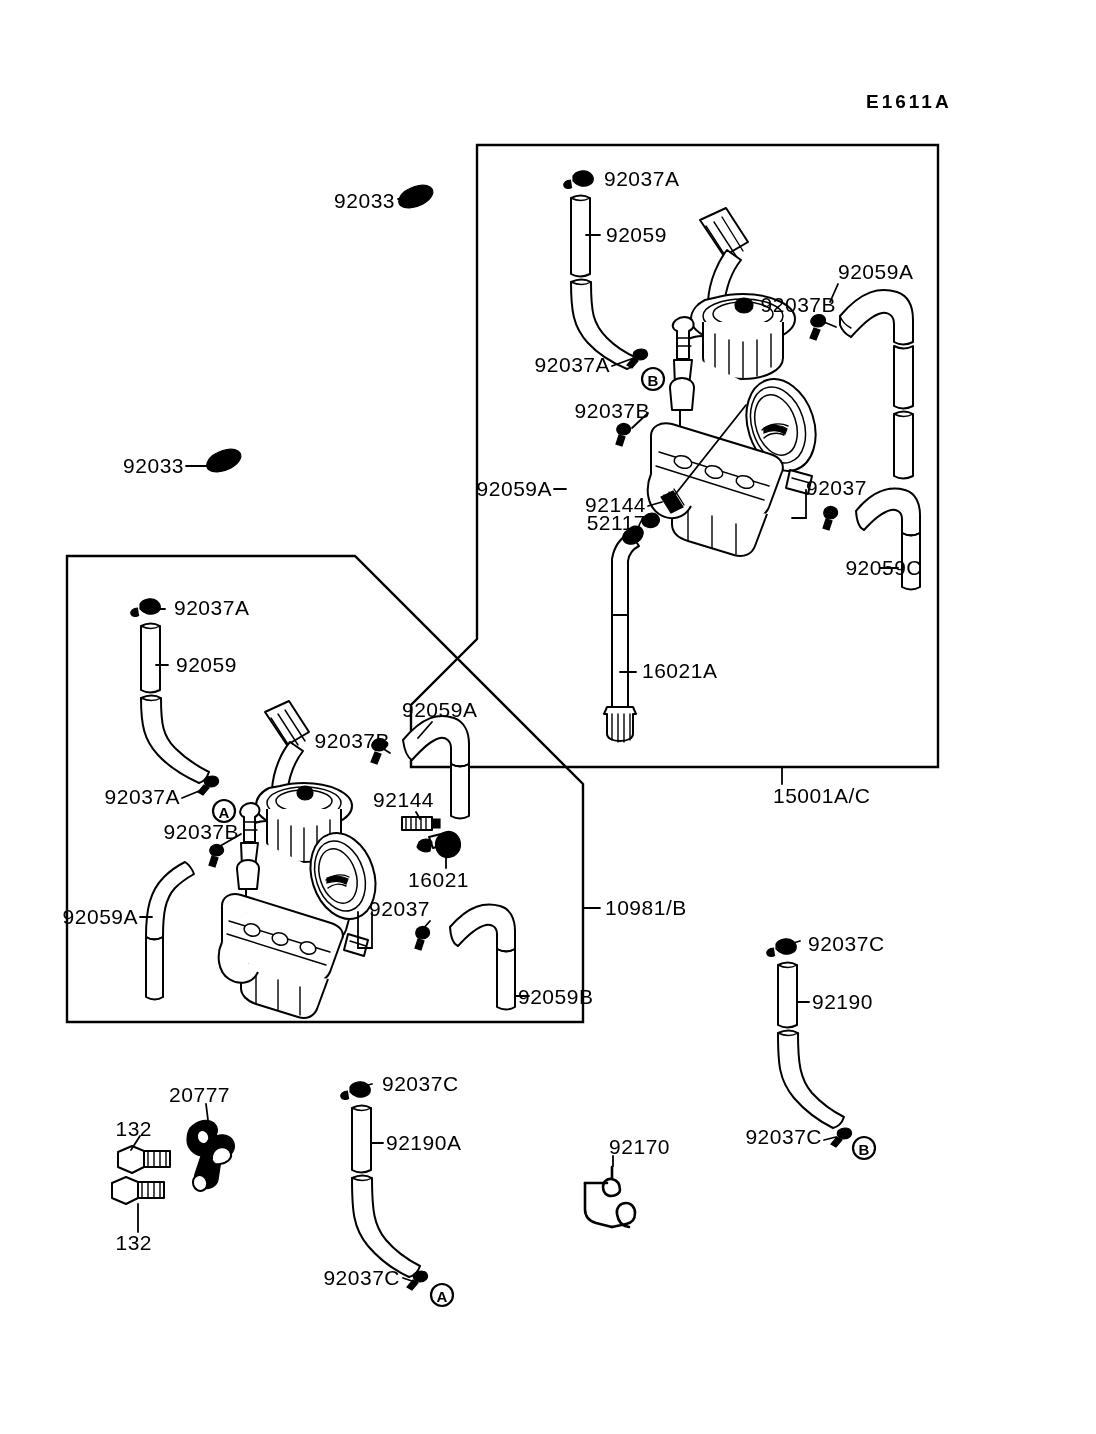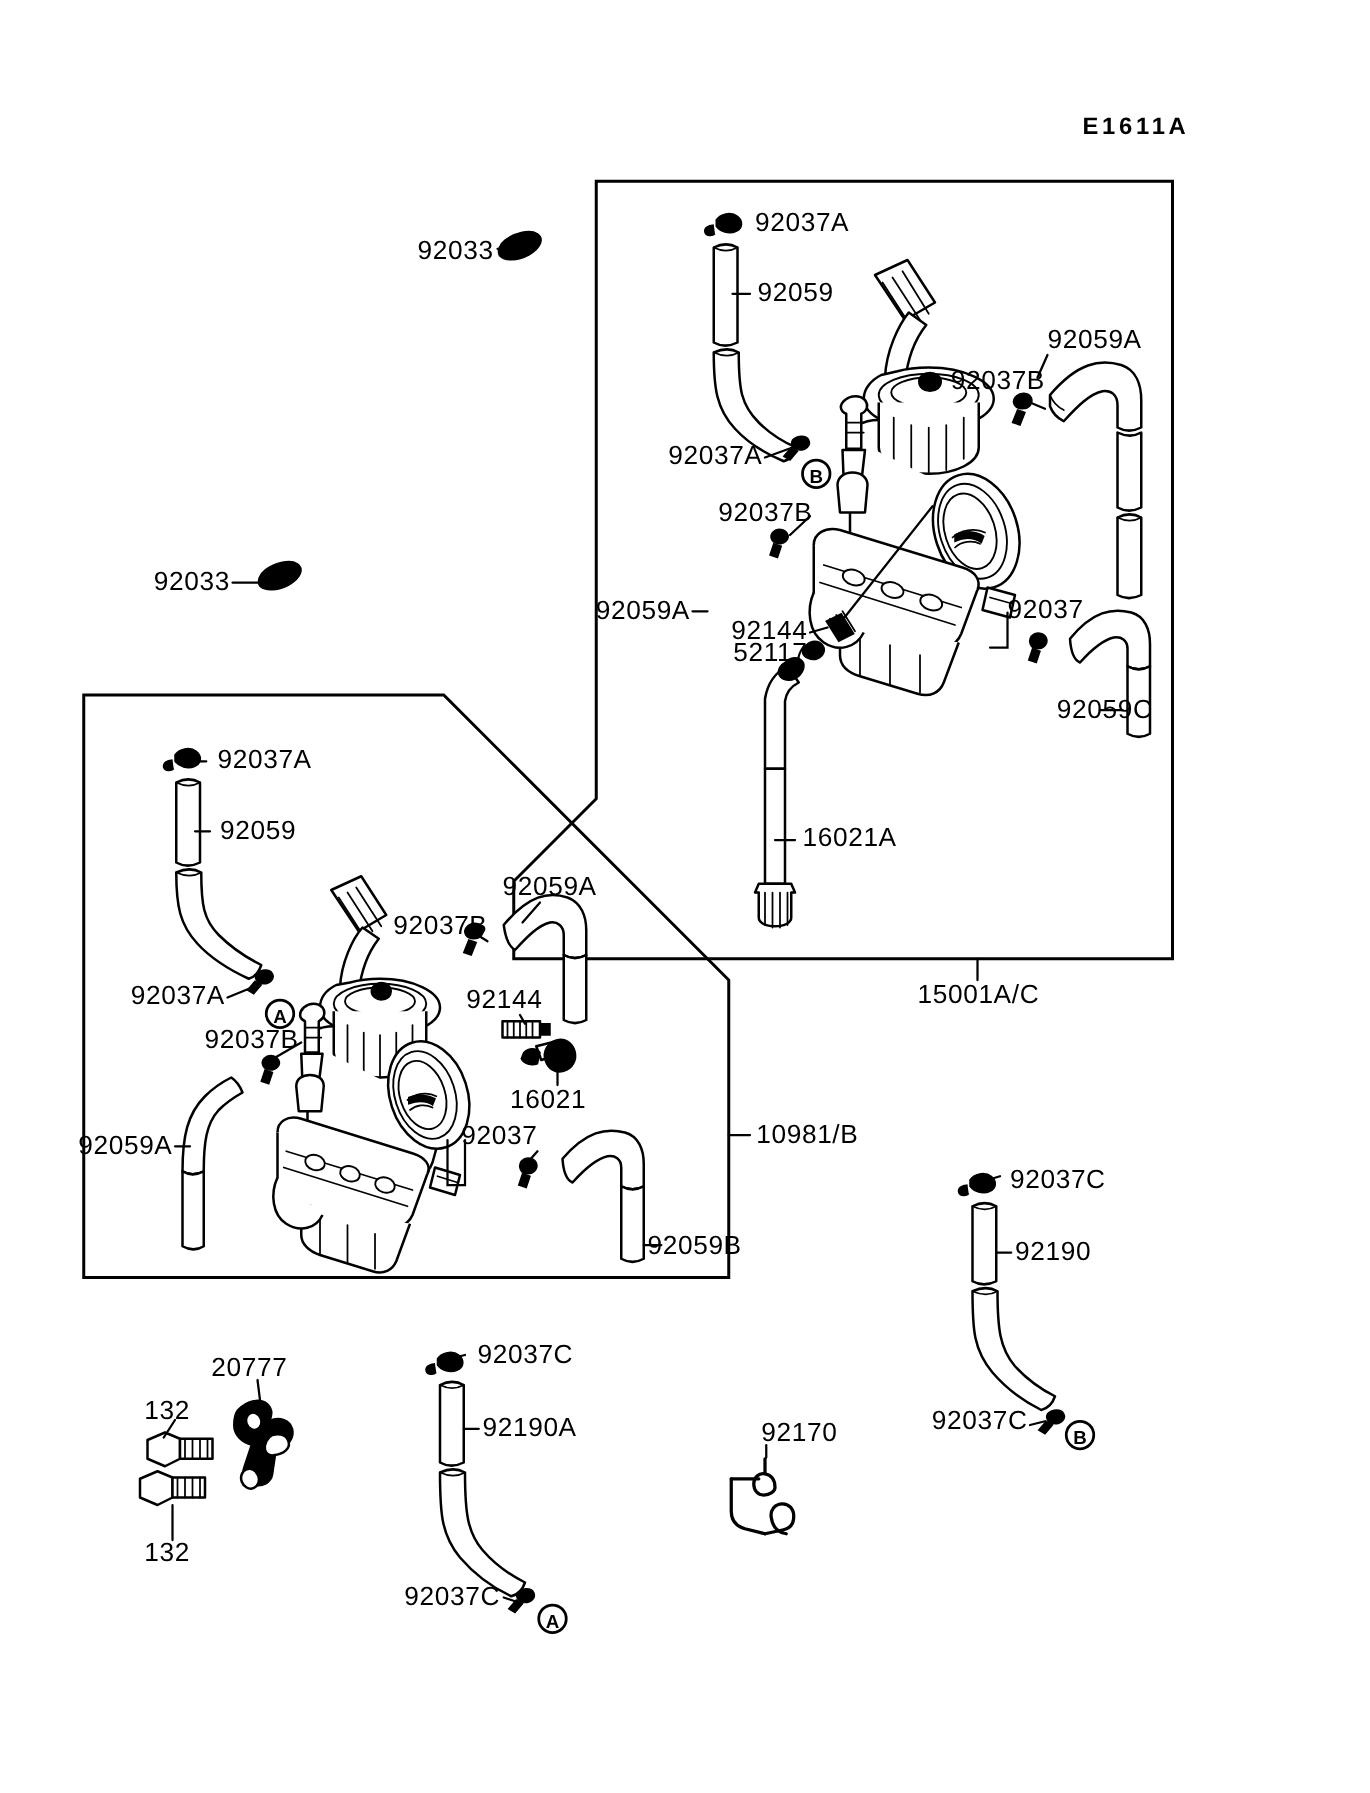--- a/index.html
+++ b/index.html
@@ -432,21 +432,21 @@
   <div class="lbl r" style="left:610px;top:354px;">92037A</div>
   <div class="lbl" style="left:838px;top:261px;">92059A</div>
   <div class="lbl r" style="left:836px;top:294px;">92037B</div>
   <div class="lbl r" style="left:650px;top:400px;">92037B</div>
   <div class="lbl r" style="left:552px;top:478px;">92059A</div>
   <div class="lbl r" style="left:646px;top:494px;">92144</div>
   <div class="lbl r" style="left:646px;top:512px;">52117</div>
   <div class="lbl" style="left:806px;top:477px;">92037</div>
   <div class="lbl r" style="left:878px;top:557px;margin-left:44px;">92059C</div>
   <div class="lbl" style="left:642px;top:660px;">16021A</div>
-  <div class="lbl" style="left:734px;top:785px;">15001A/C</div>
+  <div class="lbl" style="left:773px;top:785px;">15001A/C</div>
 
   <div class="lbl" style="left:174px;top:597px;">92037A</div>
   <div class="lbl" style="left:176px;top:654px;">92059</div>
   <div class="lbl r" style="left:180px;top:786px;">92037A</div>
   <div class="lbl" style="left:402px;top:699px;">92059A</div>
   <div class="lbl r" style="left:390px;top:730px;">92037B</div>
   <div class="lbl r" style="left:239px;top:821px;">92037B</div>
   <div class="lbl r" style="left:434px;top:789px;">92144</div>
   <div class="lbl r" style="left:469px;top:869px;">16021</div>
   <div class="lbl r" style="left:138px;top:906px;">92059A</div>

